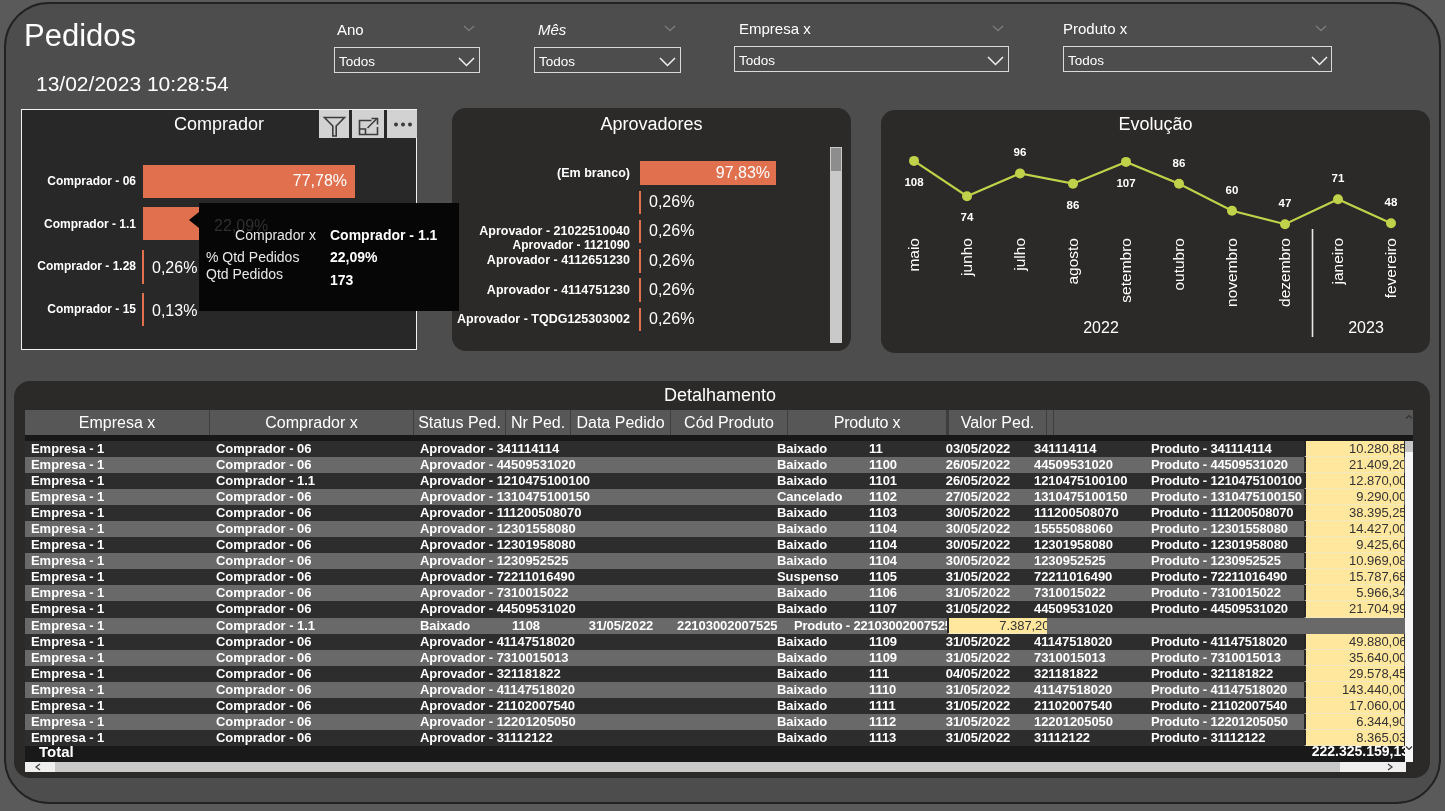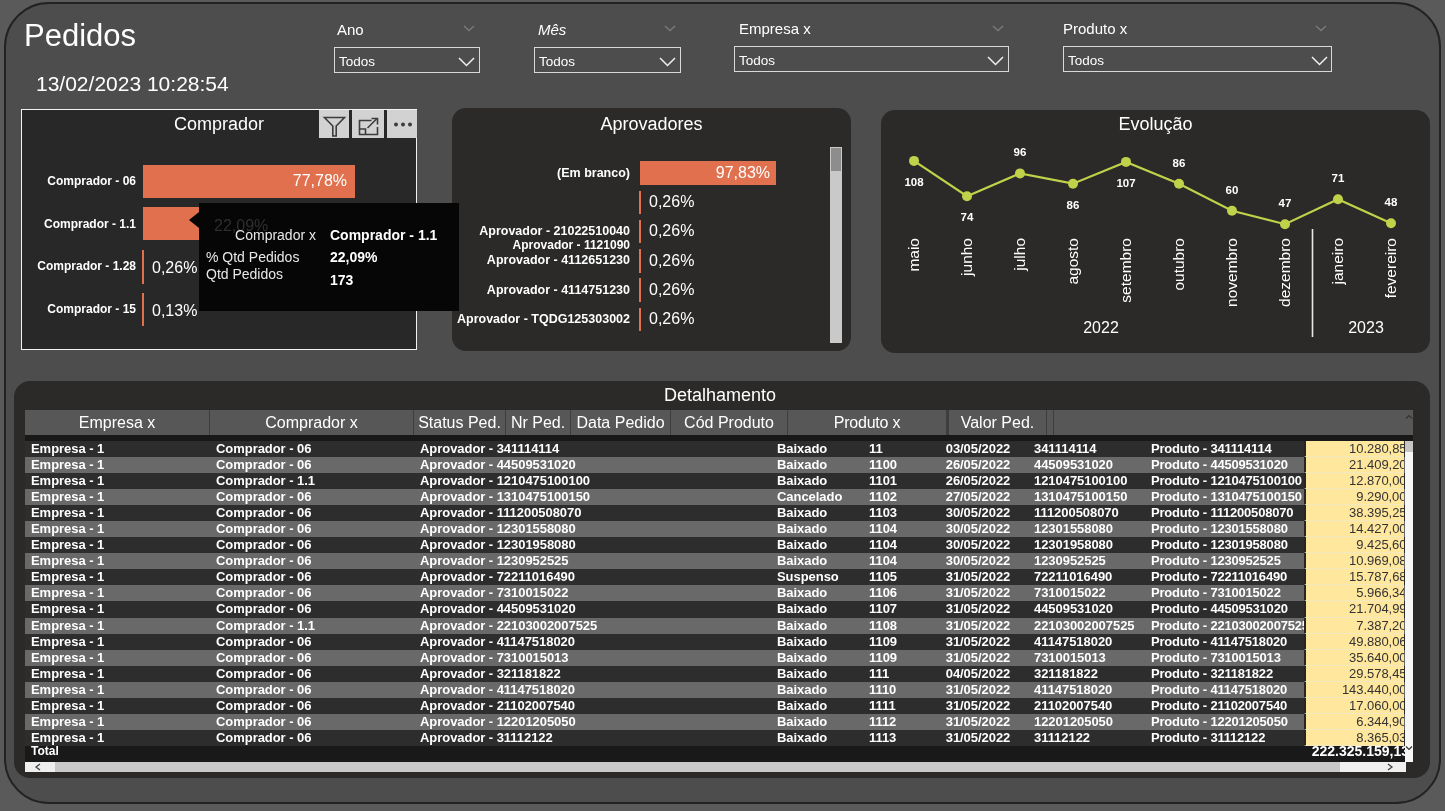--- a/index.html
+++ b/index.html
@@ -255,21 +255,21 @@
         <div class="c c8">Produto - 111200508070</div>
         <div class="c c9"><span>38.395,25</span></div>
       </div>
 <div class="trow lt">
         <div class="c c1">Empresa - 1</div>
         <div class="c c2">Comprador - 06</div>
         <div class="c c3">Aprovador - 12301558080</div>
         <div class="c c4">Baixado</div>
         <div class="c c5">1104</div>
         <div class="c c6">30/05/2022</div>
-        <div class="c c7">12301558080</div>
+        <div class="c c7">15555088060</div>
         <div class="c c8">Produto - 12301558080</div>
         <div class="c c9"><span>14.427,00</span></div>
       </div>
 <div class="trow dk">
         <div class="c c1">Empresa - 1</div>
         <div class="c c2">Comprador - 06</div>
         <div class="c c3">Aprovador - 12301958080</div>
         <div class="c c4">Baixado</div>
         <div class="c c5">1104</div>
         <div class="c c6">30/05/2022</div>
@@ -317,21 +317,20 @@
         <div class="c c4">Baixado</div>
         <div class="c c5">1107</div>
         <div class="c c6">31/05/2022</div>
         <div class="c c7">44509531020</div>
         <div class="c c8">Produto - 44509531020</div>
         <div class="c c9"><span>21.704,99</span></div>
       </div>
 <div class="trow lt">
         <div class="c c1">Empresa - 1</div>
         <div class="c c2">Comprador - 1.1</div>
-        <div class="c c3">Aprovador - 22103002007525</div>
         <div class="c c4">Baixado</div>
         <div class="c c5">1108</div>
         <div class="c c6">31/05/2022</div>
         <div class="c c7">22103002007525</div>
         <div class="c c8">Produto - 22103002007525</div>
         <div class="c c9"><span>7.387,20</span></div>
       </div>
 <div class="trow dk">
         <div class="c c1">Empresa - 1</div>
         <div class="c c2">Comprador - 06</div>
@@ -405,21 +404,21 @@
         <div class="c c4">Baixado</div>
         <div class="c c5">1113</div>
         <div class="c c6">31/05/2022</div>
         <div class="c c7">31112122</div>
         <div class="c c8">Produto - 31112122</div>
         <div class="c c9"><span>8.365,03</span></div>
       </div>
 </div>
 
 <div class="t" style="left:25px; top:746.4px; width:1381px; height:15.6px; background:#191919; color:#fff;">
-  <span style="position:absolute; left:6px; top:-2px; font-size:12px; font-weight:bold; line-height:15.6px;">Total</span>
+  <span style="position:absolute; left:14px; top:-2px; font-size:15px; font-weight:bold; line-height:15.6px;">Total</span>
   <span style="position:absolute; left:1278px; width:106px; top:-2px; font-size:14px; font-weight:bold; line-height:15.6px; text-align:right; clip-path:inset(0 3px 0 0);">222.325.159,13</span>
 </div>
 
 <div class="t" style="left:1405px; top:440.5px; width:7.6px; height:321.5px; background:#f7f7f7;"></div>
 <div class="t" style="left:1405px; top:441px; width:7.6px; height:11px; background:#c6c6c6;"></div>
 <svg class="t" style="left:1405px; top:413px;" width="8" height="8">
       <polyline points="1,5.5 4,2.5 7,5.5" fill="none" stroke="#333" stroke-width="1.2"></polyline>
     </svg>
 <svg class="t" style="left:1405px; top:744px;" width="8" height="8">
       <polyline points="1,2.5 4,5.5 7,2.5" fill="none" stroke="#333" stroke-width="1.2"></polyline>

